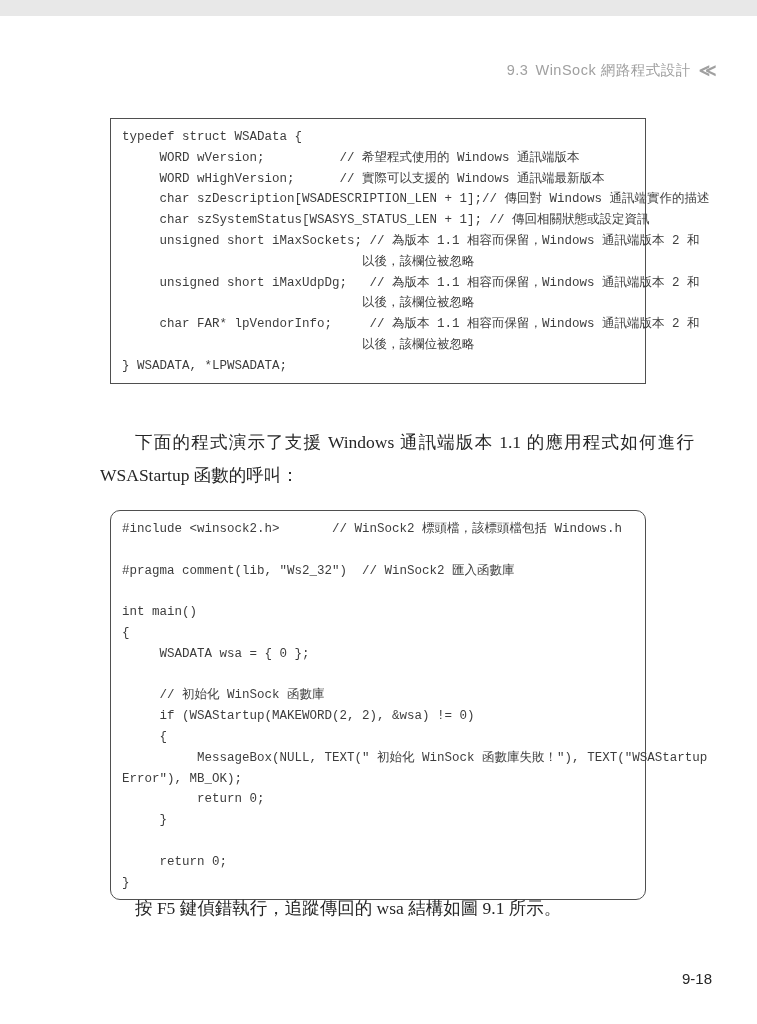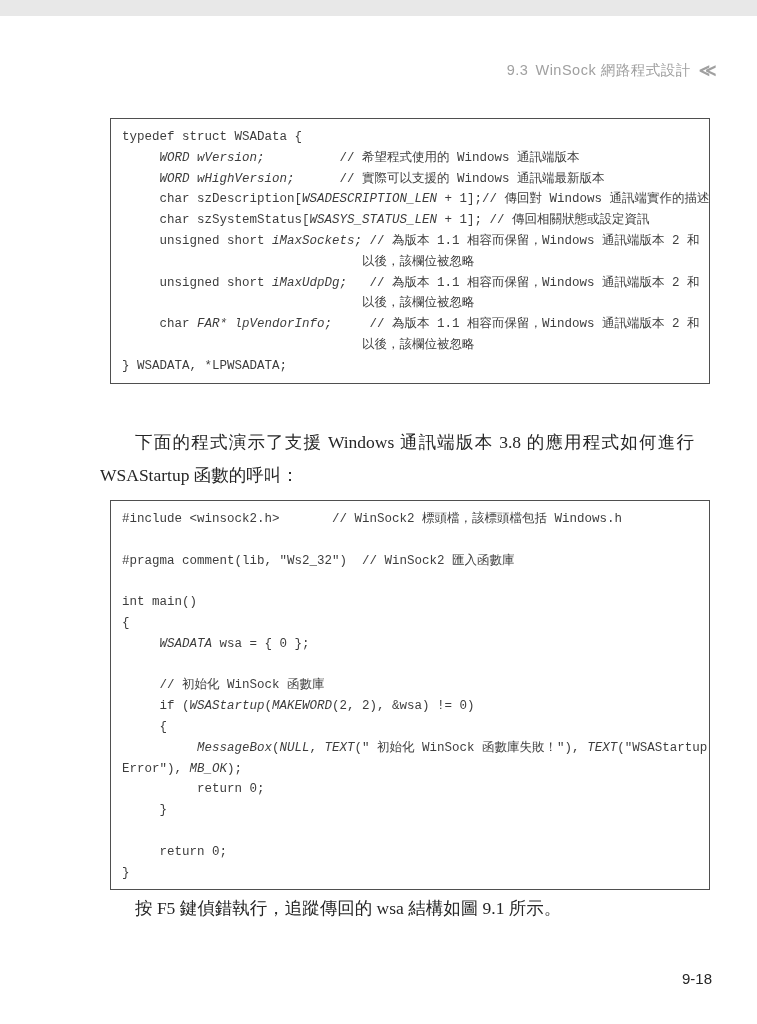--- a/index.html
+++ b/index.html
@@ -20,37 +20,37 @@
     white-space:nowrap;
   }
   .running-head .sec{margin-right:7px;}
   .running-head .marker{
     font-size:17px;
     margin-left:8px;
     vertical-align:-1px;
     font-weight:bold;
   }
   .codebox{
-    position:absolute;left:110px;width:600px;
+    position:absolute;left:110px;width:536px;
     box-sizing:border-box;
     border:1px solid var(--box-border,#4f4f4f);
     background:var(--page-bg,#ffffff);
     padding:8px 8px 6px 11px;
   }
   .codebox pre{
     margin:0;
     font-family:"Liberation Mono","DejaVu Sans Mono",monospace;
     font-size:12.5px;
     line-height:20.8px;
     color:var(--code-text,#3d3d3d);
     white-space:pre;
   }
-  .codebox .it{font-style:italic;}
+  .codebox .it{}
   .box1{top:102px;}
-  .box2{top:484px;}
+  .box2{top:494px;border-radius:10px;}
   p.body{
     position:absolute;left:100px;width:594px;
     margin:0;
     font-size:17.5px;
     line-height:33px;
     color:var(--body-text,#262626);
     text-indent:2em;
     text-align:justify;
   }
   .para1{top:376px;}
@@ -69,21 +69,21 @@
 <div class="page">
 
   <div class="running-head">
     <span class="sec">9.3</span><span>WinSock 網路程式設計</span><span class="marker">≪</span>
   </div>
 
   <div class="codebox box1">
     <pre><div><span>typedef struct WSAData {</span></div><div><span>     </span><span class="it">WORD wVersion;</span><span>          // 希望程式使用的 Windows 通訊端版本</span></div><div><span>     </span><span class="it">WORD wHighVersion;</span><span>      // 實際可以支援的 Windows 通訊端最新版本</span></div><div><span>     char szDescription[</span><span class="it">WSADESCRIPTION_LEN</span><span> + 1];// 傳回對 Windows 通訊端實作的描述</span></div><div><span>     char szSystemStatus[</span><span class="it">WSASYS_STATUS_LEN</span><span> + 1]; // 傳回相關狀態或設定資訊</span></div><div><span>     unsigned short </span><span class="it">iMaxSockets;</span><span> // 為版本 1.1 相容而保留，Windows 通訊端版本 2 和</span></div><div><span>                                以後，該欄位被忽略</span></div><div><span>     unsigned short </span><span class="it">iMaxUdpDg;</span><span>   // 為版本 1.1 相容而保留，Windows 通訊端版本 2 和</span></div><div><span>                                以後，該欄位被忽略</span></div><div><span>     char </span><span class="it">FAR* lpVendorInfo;</span><span>     // 為版本 1.1 相容而保留，Windows 通訊端版本 2 和</span></div><div><span>                                以後，該欄位被忽略</span></div><div><span>} WSADATA, *LPWSADATA;</span></div></pre>
   </div>
 
-  <p class="body para2">下面的程式演示了支援 Windows 通訊端版本 3.8 的應用程式如何進行 WSAStartup 函數的呼叫：</p>
+  <p class="body para2">下面的程式演示了支援 Windows 通訊端版本 1.1 的應用程式如何進行 WSAStartup 函數的呼叫：</p>
 
   <div class="codebox box2">
     <pre><div><span>#include &lt;winsock2.h&gt;       // WinSock2 標頭檔，該標頭檔包括 Windows.h</span></div><div>&nbsp;</div><div><span>#pragma comment(lib, "Ws2_32")  // WinSock2 匯入函數庫</span></div><div>&nbsp;</div><div><span>int main()</span></div><div><span>{</span></div><div><span>     </span><span class="it">WSADATA</span><span> wsa = { 0 };</span></div><div>&nbsp;</div><div><span>     // 初始化 WinSock 函數庫</span></div><div><span>     if (</span><span class="it">WSAStartup</span><span>(</span><span class="it">MAKEWORD</span><span>(2, 2), &amp;wsa) != 0)</span></div><div><span>     {</span></div><div><span>          </span><span class="it">MessageBox</span><span>(</span><span class="it">NULL</span><span>, </span><span class="it">TEXT</span><span>(" 初始化 WinSock 函數庫失敗！"), </span><span class="it">TEXT</span><span>("WSAStartup</span></div><div><span>Error"), </span><span class="it">MB_OK</span><span>);</span></div><div><span>          return 0;</span></div><div><span>     }</span></div><div>&nbsp;</div><div><span>     return 0;</span></div><div><span>}</span></div></pre>
   </div>
 
   <p class="body para3">按 F5 鍵偵錯執行，追蹤傳回的 wsa 結構如圖 9.1 所示。</p>
 
   <div class="pagenum">9-18</div>
 
 </div>

